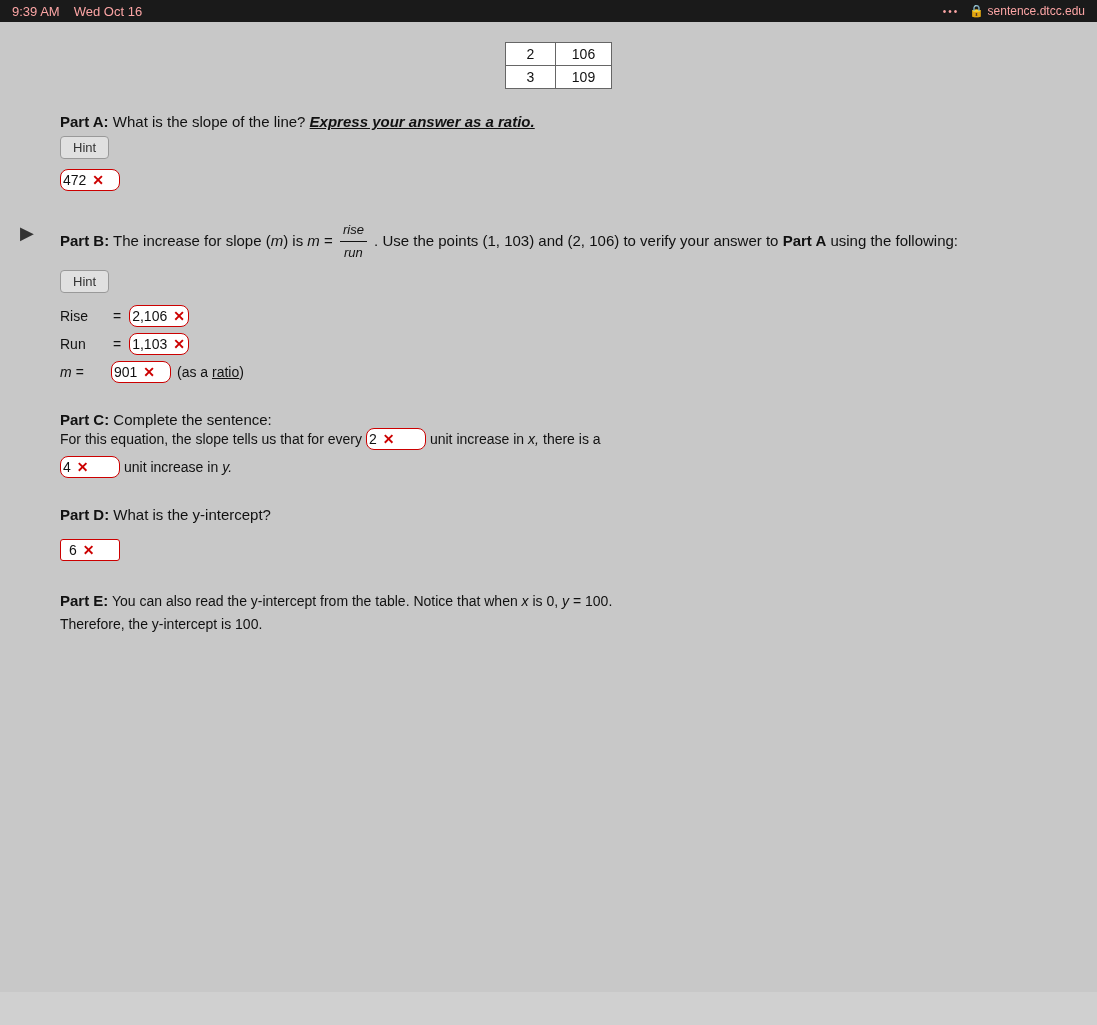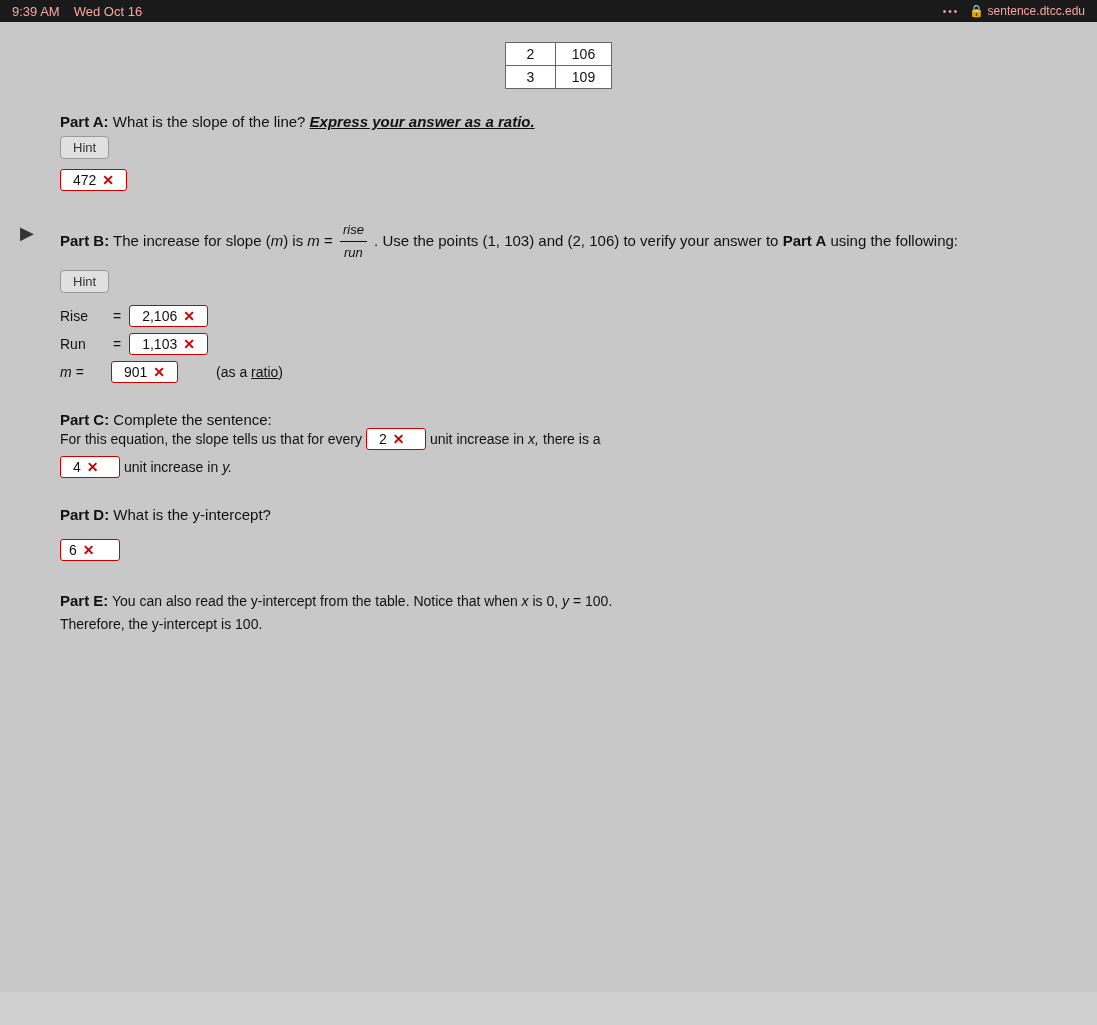--- a/index.html
+++ b/index.html
@@ -86,22 +86,22 @@
       margin-top: 6px;
       color: #333;
     }
 
     
     .answer-box {
       display: inline-flex;
       align-items: center;
       background: #fff;
       border: 1.5px solid #888;
-      border-radius: 3px;
-      padding: 2px 12px;
+      border-radius: 8px;
+      padding: 2px 2px;
       font-size: 14px;
       min-width: 60px;
       gap: 6px;
     }
     .answer-box.incorrect {
       border-color: #c00;
     }
     .x-mark {
       color: #c00;
       font-size: 14px;
@@ -286,21 +286,21 @@
           <span class="x-mark">✕</span>
         </div>
       </div>
 
       <div class="calc-row">
         <span class="calc-label" style="font-style:italic;">m =</span>
         <div class="answer-box incorrect">
           <span>901</span>
           <span class="x-mark">✕</span>
         </div>
-        <span style="font-size:14px;margin-left:32px;">(as a <span style="text-decoration:underline;">ratio</span>)</span>
+        <span style="font-size:14px;">(as a <span style="text-decoration:underline;">ratio</span>)</span>
       </div>
     </div>
   </div>
 
   <div class="part-section">
     <div>
       <span class="part-label">Part C:</span>
       <span>Complete the sentence:</span>
     </div>
     <div class="part-c-line">

